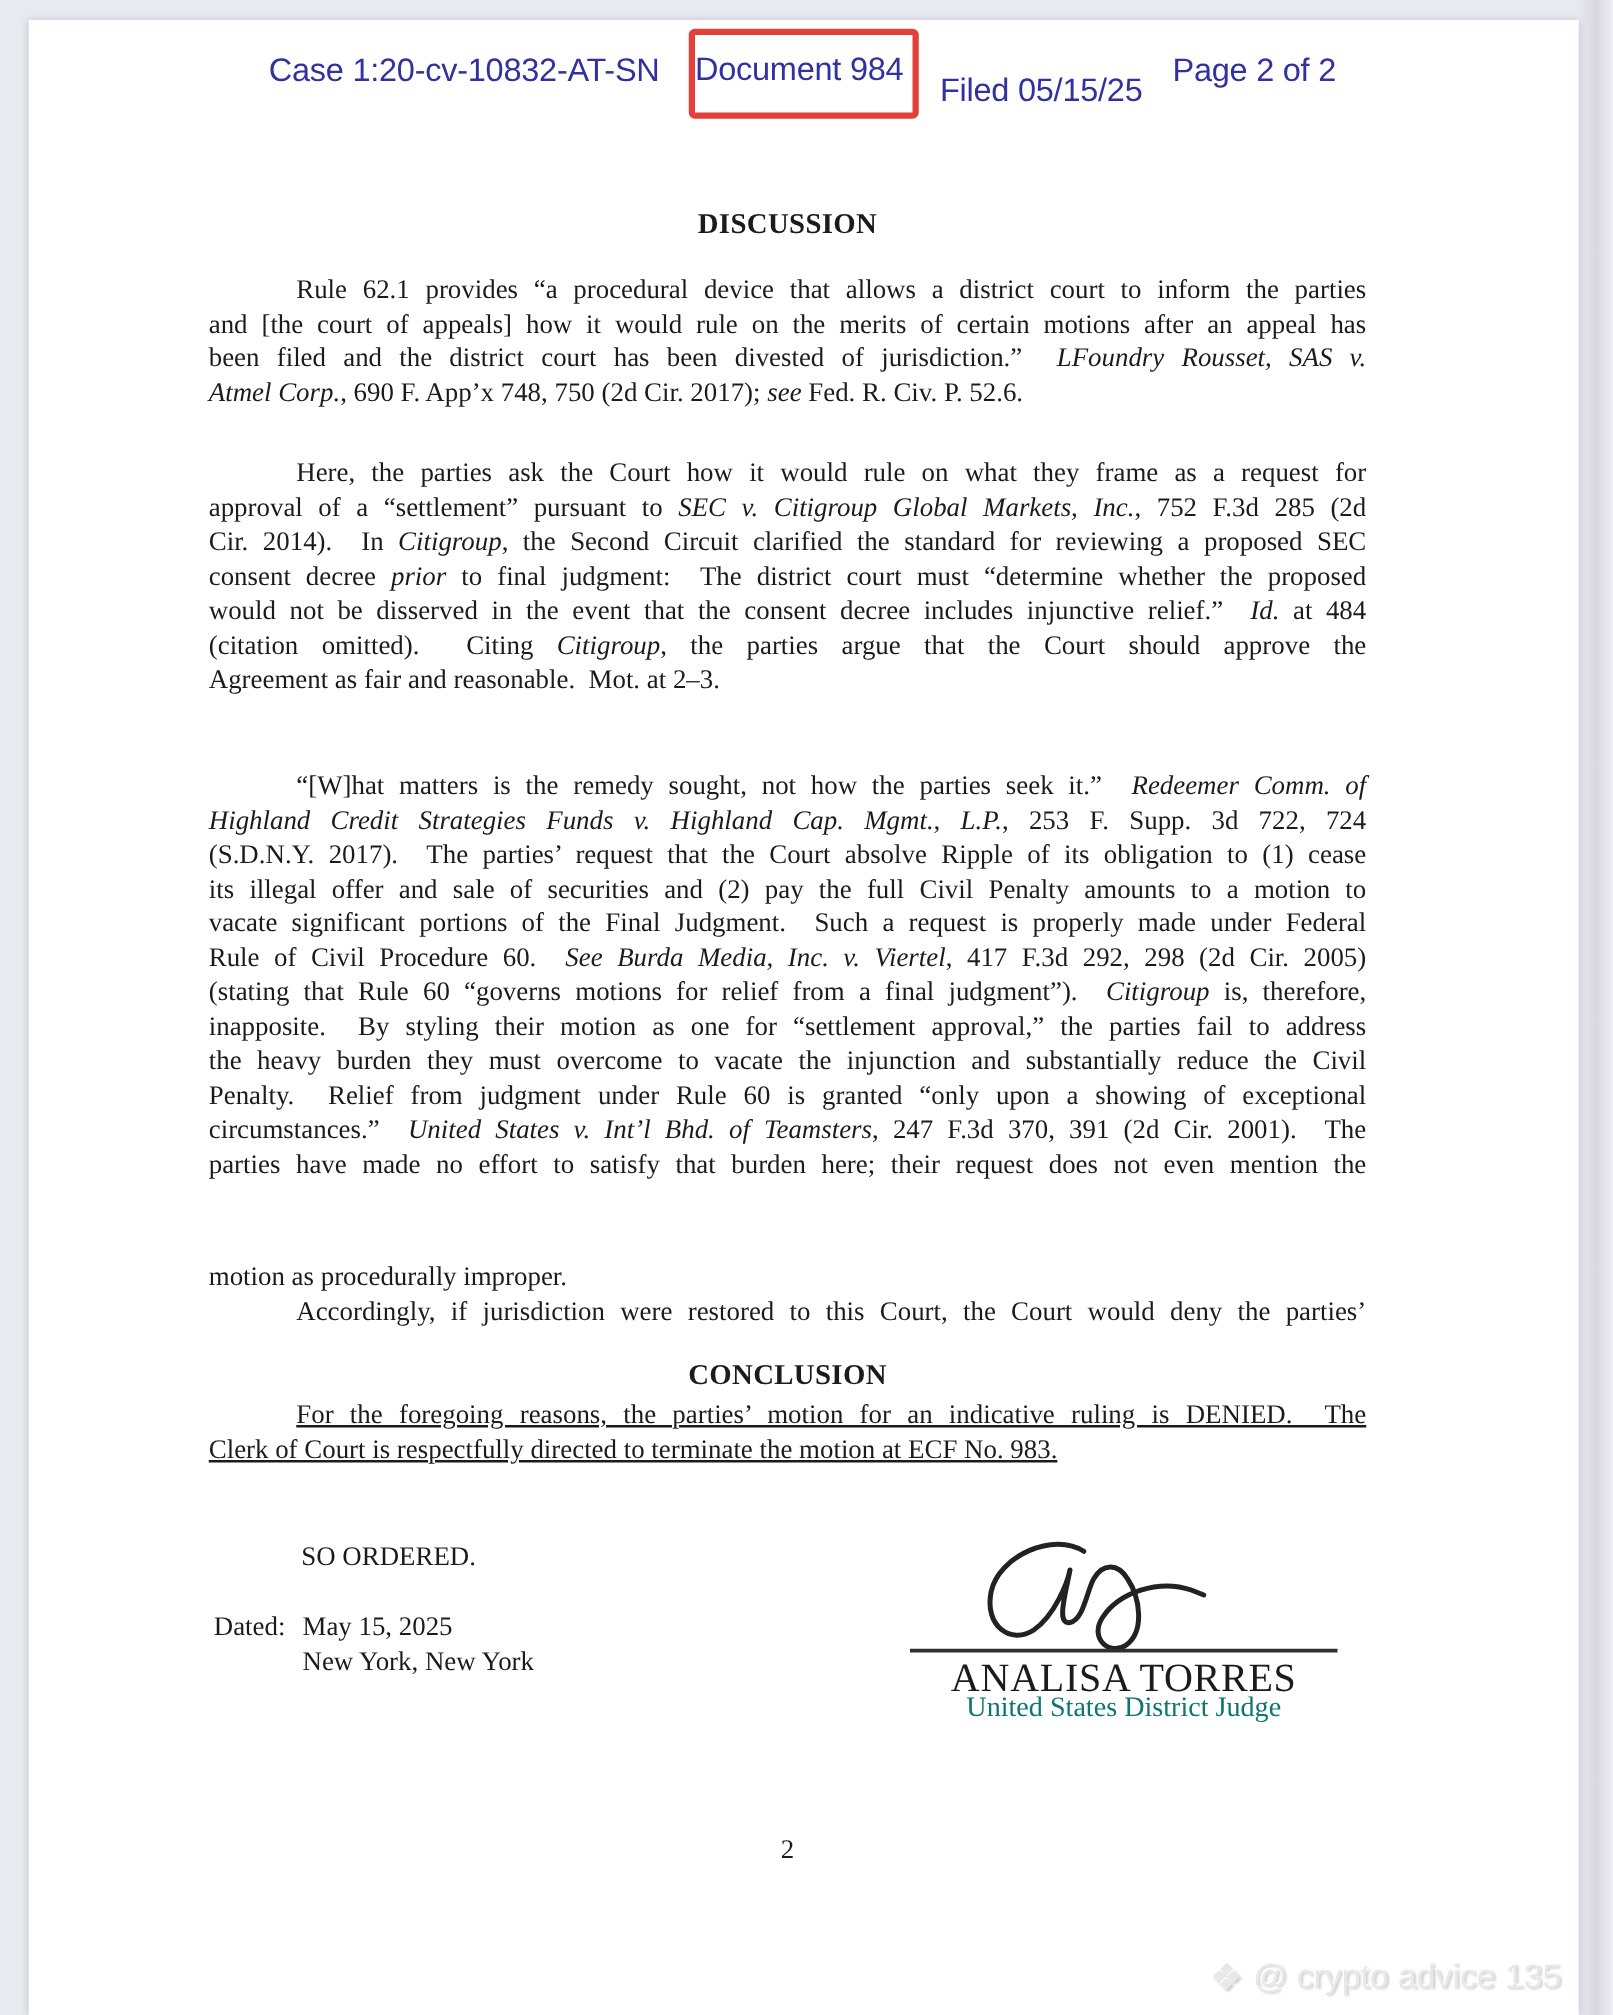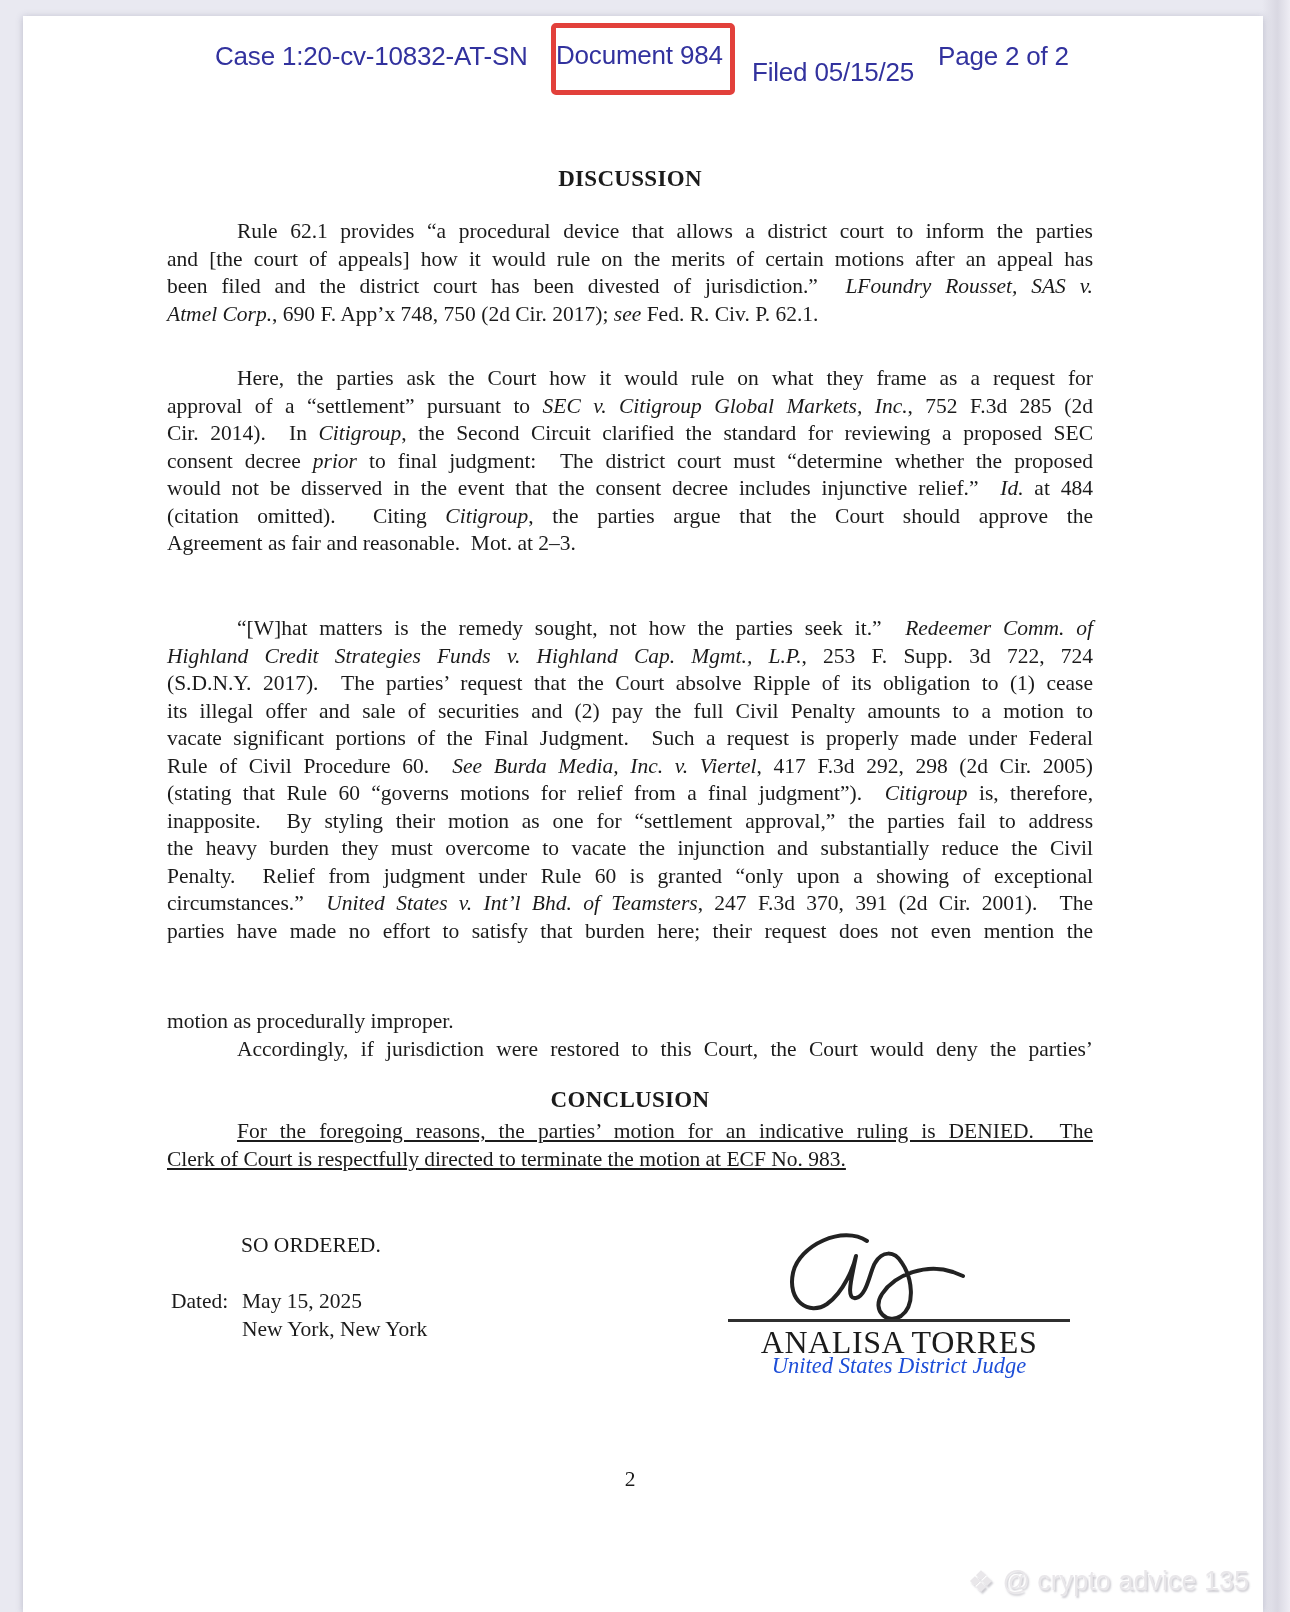--- a/index.html
+++ b/index.html
@@ -79,21 +79,21 @@
   .sig-line {
     position: absolute; left: 705px; top: 1303px;
     width: 342px; height: 3px; background: #2f2f2f;
   }
   .sig-name {
     position: absolute; left: 705px; top: 1308px; width: 342px;
     text-align: center; font-size: 32px; color: #1b1b1b; letter-spacing: 0.6px;
   }
   .sig-title {
     position: absolute; left: 705px; top: 1337px; width: 342px;
-    text-align: center; font-size: 22.5px; color: #1d4ed8; font-style: italic;
+    text-align: center; font-size: 22.5px; color: #0f766e;
   }
   .page-number {
     position: absolute; left: 144px; top: 1451px; width: 926px;
     text-align: center; font-size: 21.5px; color: #1b1b1b;
   }
   
   .watermark {
     position: absolute; right: 14px; top: 1548px;
     font-family: "Liberation Sans", sans-serif;
     font-size: 27px; color: #e9e7ea; white-space: nowrap;
@@ -117,21 +117,21 @@
     <span class="hdr hdr-page">Page 2 of 2</span>
   </div>
 
   <div class="heading heading-discussion">DISCUSSION</div>
 
   <div>
       <div class="para p1">
         <div class="line first"><span>Rule 62.1 provides “a procedural device that allows a district court to inform the parties</span></div>
         <div class="line"><span>and [the court of appeals] how it would rule on the merits of certain motions after an appeal has</span></div>
         <div class="line"><span>been filed and the district court has been divested of jurisdiction.”&nbsp; </span><i>LFoundry Rousset, SAS v.</i></div>
-        <div class="line last"><i>Atmel Corp.</i><span>, 690 F. App’x 748, 750 (2d Cir. 2017); </span><i>see</i><span> Fed. R. Civ. P. 62.1.</span></div>
+        <div class="line last"><i>Atmel Corp.</i><span>, 690 F. App’x 748, 750 (2d Cir. 2017); </span><i>see</i><span> Fed. R. Civ. P. 52.6.</span></div>
       </div>
       <div class="para p2">
         <div class="line first"><span>Here, the parties ask the Court how it would rule on what they frame as a request for</span></div>
         <div class="line"><span>approval of a “settlement” pursuant to </span><i>SEC v. Citigroup Global Markets, Inc.</i><span>, 752 F.3d 285 (2d</span></div>
         <div class="line"><span>Cir. 2014).&nbsp; In </span><i>Citigroup</i><span>, the Second Circuit clarified the standard for reviewing a proposed SEC</span></div>
         <div class="line"><span>consent decree </span><i>prior</i><span> to final judgment:&nbsp; The district court must “determine whether the proposed</span></div>
         <div class="line"><span>would not be disserved in the event that the consent decree includes injunctive relief.”&nbsp; </span><i>Id.</i><span> at 484</span></div>
         <div class="line"><span>(citation omitted).&nbsp; Citing </span><i>Citigroup</i><span>, the parties argue that the Court should approve the</span></div>
         <div class="line last"><span>Agreement as fair and reasonable.&nbsp; Mot. at 2–3.</span></div>
       </div>

